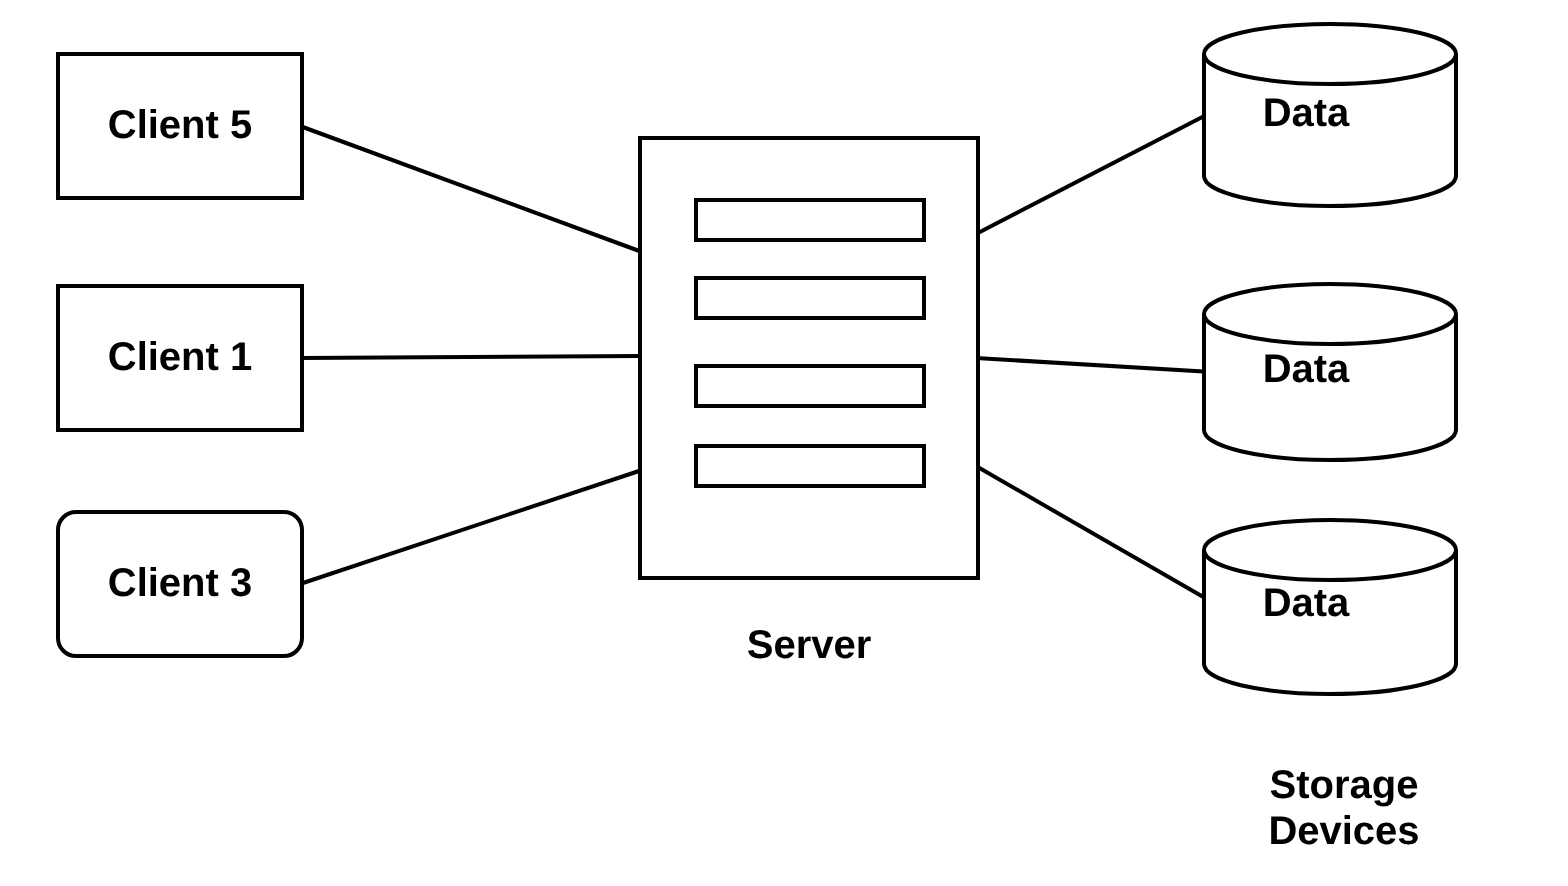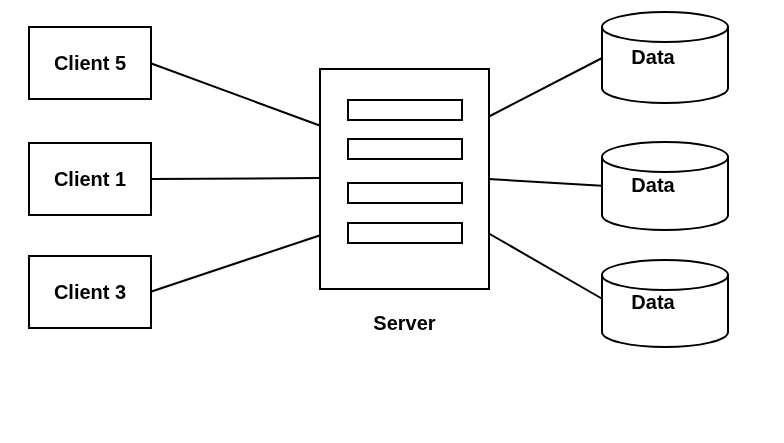--- a/index.html
+++ b/index.html
@@ -34,21 +34,21 @@
     font-size: 20px;
     color: #000000;
   }
   .client-box {
     left: 28px;
     width: 124px;
     height: 74px;
   }
   .client-box.c1 { top: 26px; }
   .client-box.c2 { top: 142px; }
-  .client-box.c3 { top: 255px; }
+  .client-box.c3 { top: 255px; border-radius: 10px; }
   .server-box {
     position: absolute;
     box-sizing: border-box;
     left: 319px;
     top: 68px;
     width: 171px;
     height: 222px;
     border: 2px solid #000000;
     background: #ffffff;
   }
@@ -147,14 +147,16 @@
     <div class="server-slot s2"></div>
     <div class="server-slot s3"></div>
     <div class="server-slot s4"></div>
   </div>
   <div class="label server-label">Server</div>
 
   <div class="label data-label d1">Data</div>
   <div class="label data-label d2">Data</div>
   <div class="label data-label d3">Data</div>
 
+  <div class="label storage-caption">Storage
+Devices</div>
 
 </div>
 
 </body></html>

